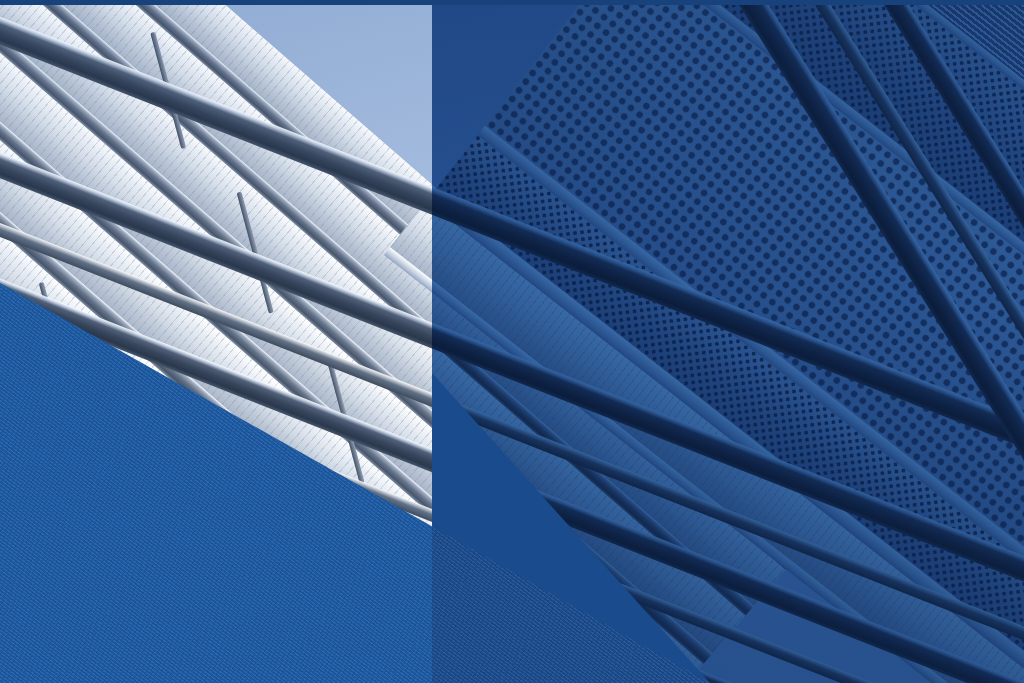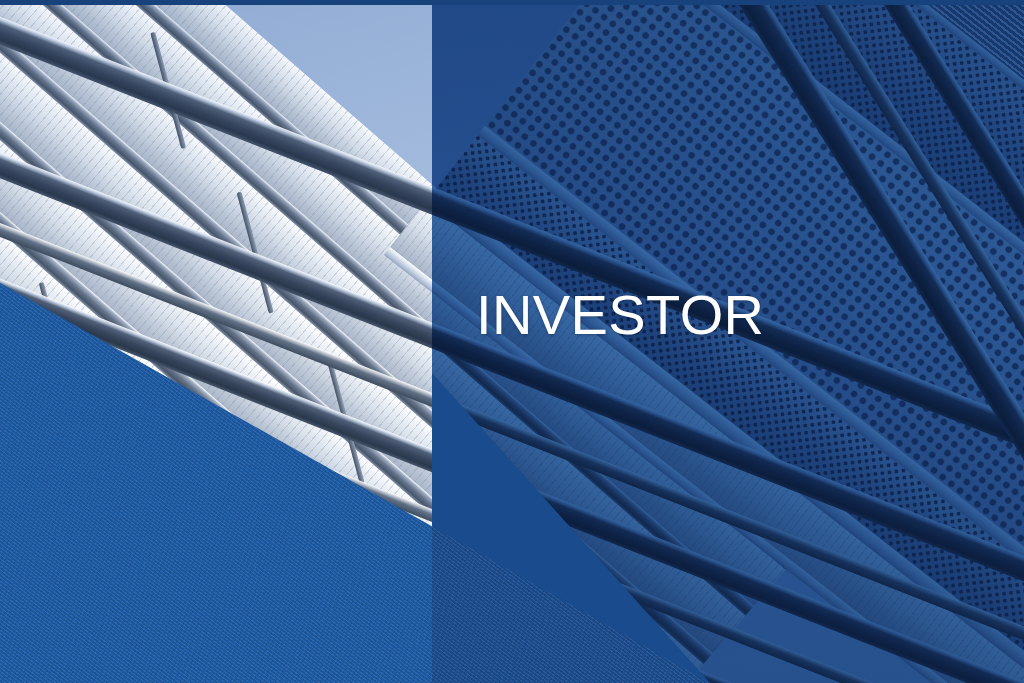--- a/index.html
+++ b/index.html
@@ -306,16 +306,15 @@
   <div class="blue-overlay"></div>
   <div class="blue-overlay-tint"></div>
 
   <div class="tri tri-light"></div>
   <div class="tri tri-dark"></div>
   <div class="tri tri-noise"></div>
 
   <div class="top-band"></div>
 
   <div class="title-block">
-    <span class="title-line">INVESTOR</span>
   </div>
 
 </div>
 
 </body></html>

